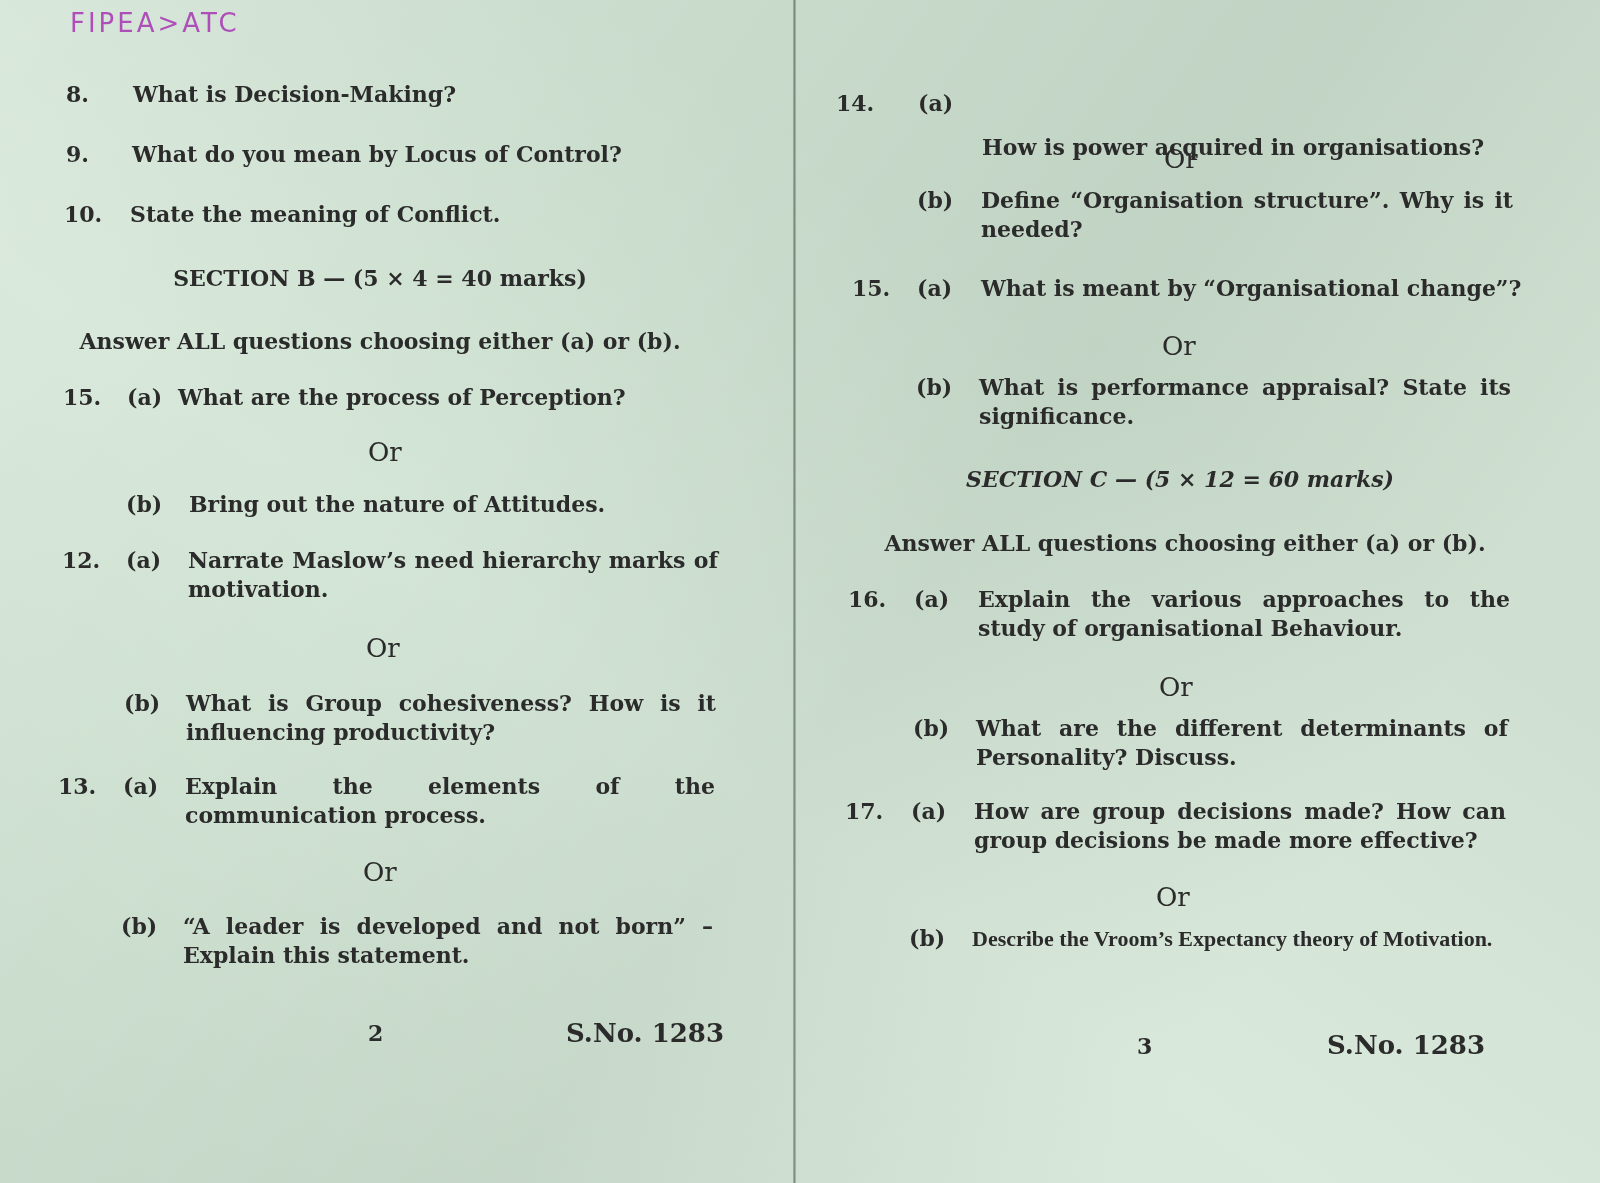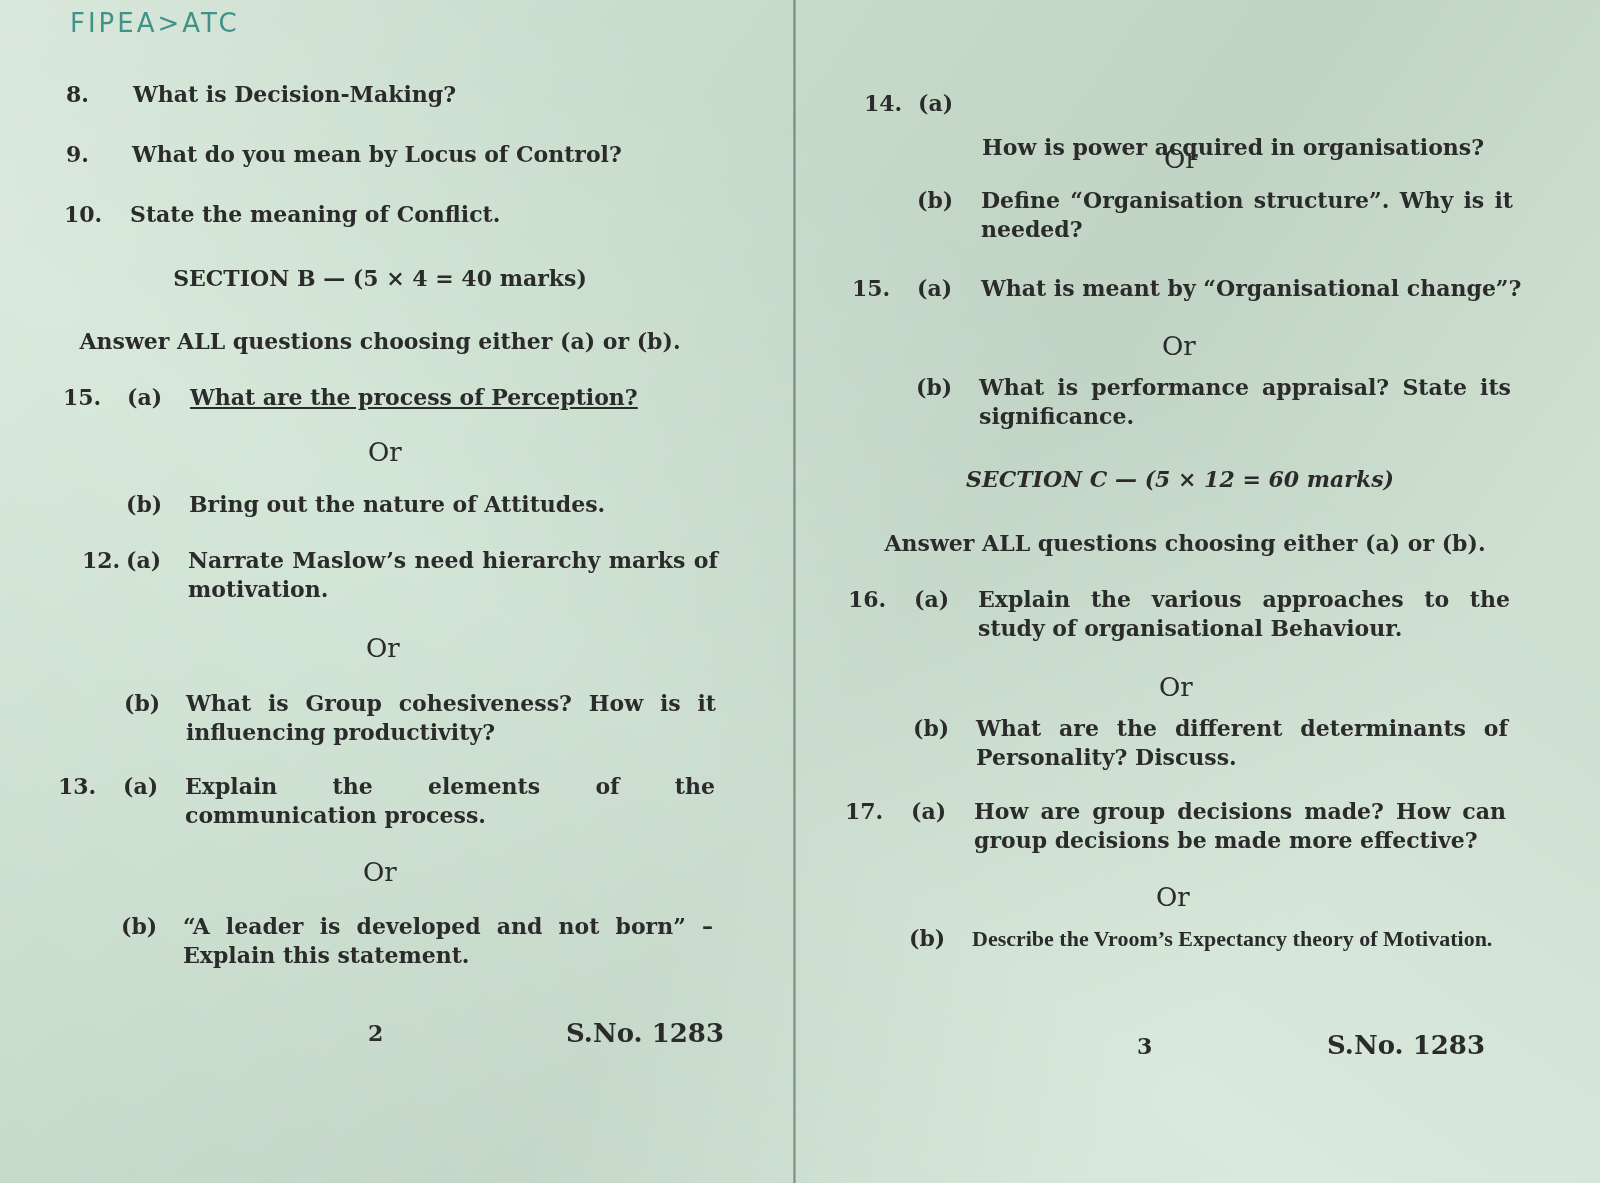--- a/index.html
+++ b/index.html
@@ -12,21 +12,21 @@
     font-family: "DejaVu Serif", "Liberation Serif", serif;
     color: #2b2b2b;
   }
   .fold {
     position: absolute; left: 793px; top: 0; width: 3px; height: 1183px;
     background: linear-gradient(to right, rgba(90,110,95,0.35), rgba(60,80,65,0.55), rgba(90,110,95,0.25));
   }
   .handwriting {
     position: absolute; left: 70px; top: 8px;
     font-family: "DejaVu Sans", sans-serif; font-size: 26px; letter-spacing: 3px;
-    color: #0f766e; opacity: 0.75;
+    color: #a21caf; opacity: 0.75;
   }
   .page { position: absolute; top: 0; height: 1183px; }
   .page.left { left: 0; width: 790px; }
   .page.right { left: 800px; width: 800px; }
   .q {
     position: absolute; font-size: 22px; line-height: 29px; font-weight: bold;
   }
   .num { position: absolute; }
   .sub { position: absolute; }
   .txt { position: absolute; text-align: justify; text-align-last: left; }
@@ -55,30 +55,30 @@
     <span class="num" style="left:64px;">10.</span>
     <span class="txt" style="left:130px;white-space:nowrap;">State the meaning of Conflict.</span>
   </div>
 
   <div class="center" style="left:90px;top:265px;width:580px;">SECTION B — (5 × 4 = 40 marks)</div>
   <div class="center" style="left:60px;top:328px;width:640px;">Answer ALL questions choosing either (a) or (b).</div>
 
   <div class="q" style="left:0;top:383px;width:790px;">
     <span class="num" style="left:63px;">15.</span>
     <span class="sub" style="left:127px;">(a)</span>
-    <span class="txt" style="left:190px;width:520px;text-decoration:underline;">What are the process of Perception?</span>
+    <span class="txt" style="left:178px;width:520px;">What are the process of Perception?</span>
   </div>
   <div class="or" style="left:368px;top:437px;">Or</div>
   <div class="q" style="left:0;top:490px;width:790px;">
     <span class="sub" style="left:126px;">(b)</span>
     <span class="txt" style="left:189px;width:520px;">Bring out the nature of Attitudes.</span>
   </div>
 
   <div class="q" style="left:0;top:546px;width:790px;">
-    <span class="num" style="left:62px;margin-left:20px;">12.</span>
+    <span class="num" style="left:62px;">12.</span>
     <span class="sub" style="left:126px;">(a)</span>
     <span class="txt" style="left:188px;width:530px;">Narrate Maslow’s need hierarchy marks of motivation.</span>
   </div>
   <div class="or" style="left:366px;top:633px;">Or</div>
   <div class="q" style="left:0;top:689px;width:790px;">
     <span class="sub" style="left:124px;">(b)</span>
     <span class="txt" style="left:186px;width:530px;">What is Group cohesiveness?  How is it influencing productivity?</span>
   </div>
 
   <div class="q" style="left:0;top:772px;width:790px;">
@@ -92,21 +92,21 @@
     <span class="txt" style="left:183px;width:530px;">“A leader is developed and not born” – Explain this statement.</span>
   </div>
 
   <div class="footer-page" style="left:368px;top:1020px;">2</div>
   <div class="footer-sno" style="left:566px;top:1018px;">S.No. 1283</div>
 </div>
 
 <div class="page right">
 
   <div class="q" style="left:0;top:89px;width:800px;">
-    <span class="num" style="left:64px;">14.</span>
+    <span class="num" style="left:36px;">14.</span>
     <span class="sub" style="left:118px;">(a)</span>
     <span class="txt" style="left:182px;width:530px;margin-top:44px;">How is power acquired in organisations?</span>
   </div>
   <div class="or" style="left:364px;top:144px;">Or</div>
   <div class="q" style="left:0;top:186px;width:800px;">
     <span class="sub" style="left:117px;">(b)</span>
     <span class="txt" style="left:181px;width:532px;">Define “Organisation structure”.  Why is it needed?</span>
   </div>
 
   <div class="q" style="left:0;top:274px;width:800px;">

